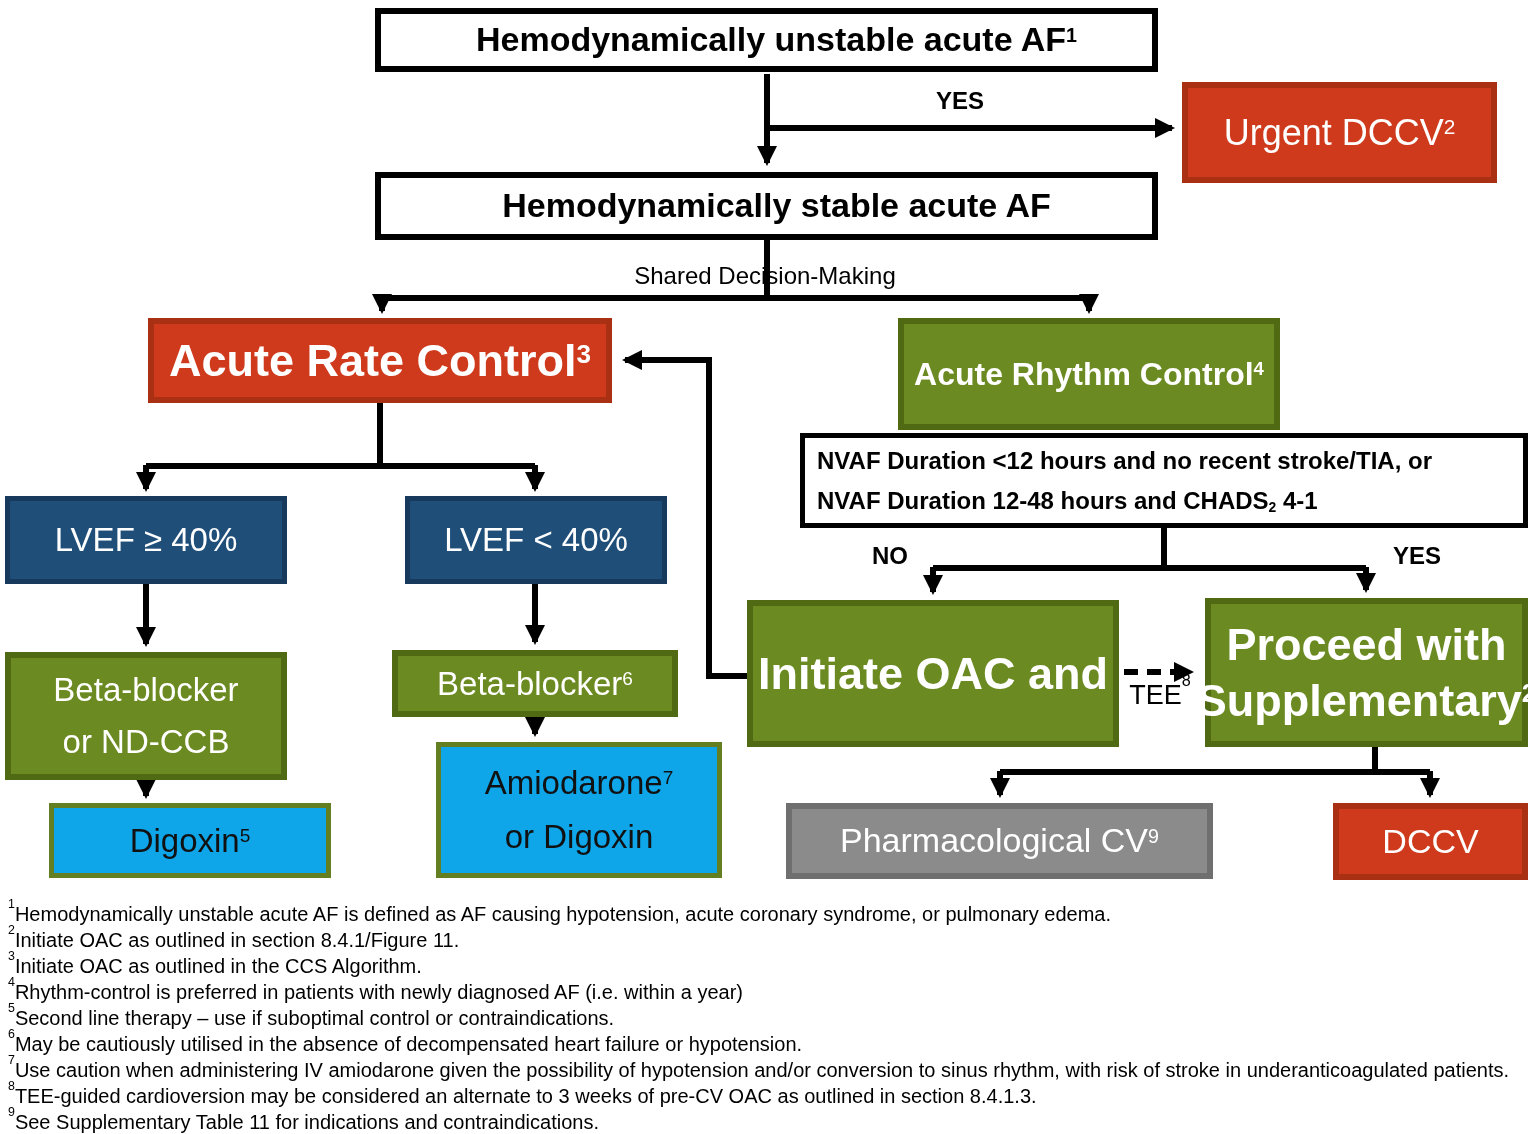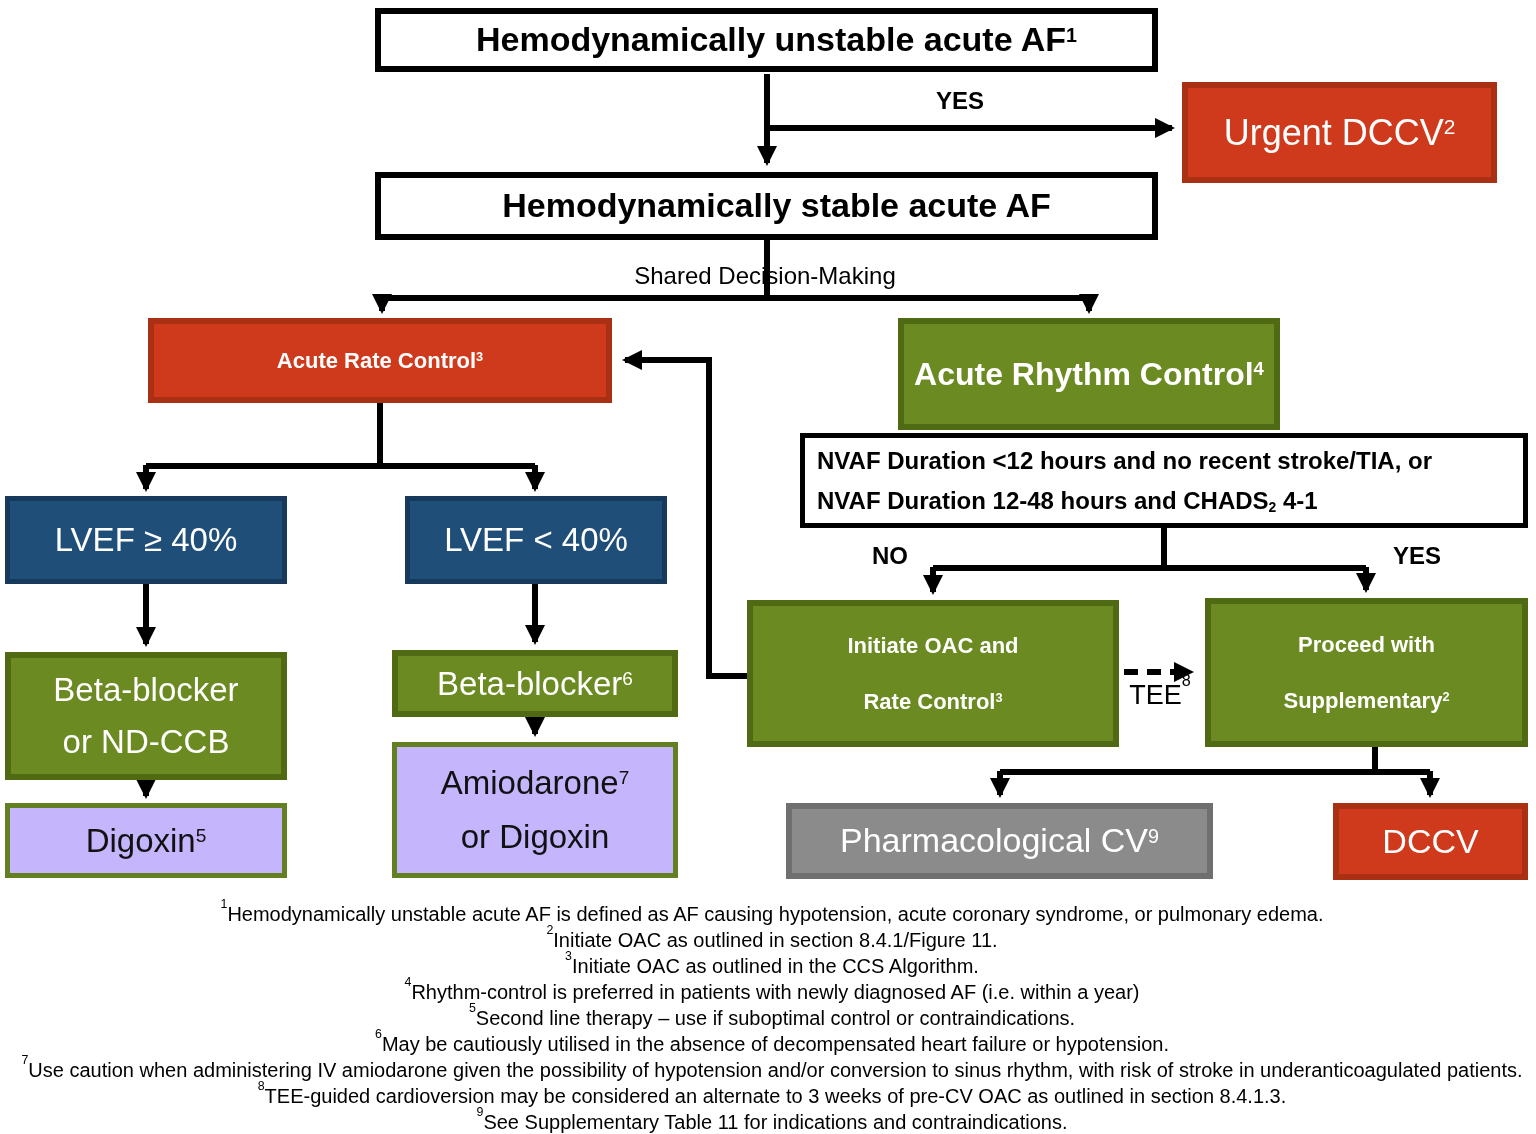--- a/index.html
+++ b/index.html
@@ -10,32 +10,32 @@
   #wires{position:absolute;left:0;top:0;width:1536px;height:1134px;}
   .nd{
     position:absolute;display:flex;flex-direction:column;align-items:center;justify-content:center;
     text-align:center;box-sizing:border-box;line-height:1.15;
   }
   .nd sup{font-size:58%;line-height:0;position:relative;top:-0.5em;vertical-align:baseline;}
   .nd sub{font-size:58%;line-height:0;position:relative;bottom:-0.25em;vertical-align:baseline;}
   .box-white{background:#ffffff;border:6px solid #000000;font-weight:bold;font-size:34px;color:#000;padding-left:20px;}
   .box-red{background:#CF3A1C;border:6px solid #A93012;color:#fff;}
   .box-green{background:#6B8A21;border:6px solid #4F6A12;color:#fff;}
-  .box-lightgreen{background:#c4b5fd;border:5px solid #647F21;color:#111;}
+  .box-lightgreen{background:#0ea5e9;border:5px solid #647F21;color:#111;margin-left:44px;}
   .box-blue{background:#1F4E79;border:5px solid #17395C;color:#fff;}
   .box-gray{background:#8B8B8B;border:6px solid #6F6F6F;color:#fff;}
-  .big-bold{font-weight:bold;font-size:22px;}
+  .big-bold{font-weight:bold;font-size:45px;}
   .lbl{position:absolute;font-weight:bold;font-size:24px;text-align:center;line-height:1.1;}
   .lbl-plain{font-weight:normal;}
   .nvaf{
     align-items:flex-start;text-align:left;font-weight:bold;font-size:24px;line-height:40px;
     padding:0 12px;background:#fff;border:5px solid #000;
   }
   .fnotes{position:absolute;left:8px;top:901px;width:1528px;font-size:20px;line-height:26px;}
-  .fnote{white-space:nowrap;text-align:center;}
+  .fnote{white-space:nowrap;}
   .fnote sup{font-size:62%;line-height:0;position:relative;top:-0.45em;}
 </style>
 </head>
 <body>
 
 <div id="canvas">
 
   <svg id="wires" viewBox="0 0 1536 1134">
     <defs>
       <marker id="ah" viewBox="0 0 10 10" markerWidth="3.4" markerHeight="3.4" refX="8.5" refY="5" orient="auto">
@@ -113,21 +113,20 @@
     <div><span>Beta-blocker</span><sup>6</sup></div>
   </div>
 
   <div class="nd box-lightgreen" style="left:392px;top:742px;width:286px;height:136px;font-size:33px;line-height:54px">
     <div><span>Amiodarone</span><sup>7</sup></div>
     <div>or Digoxin</div>
   </div>
 
   <div class="nd box-green big-bold" style="left:747px;top:600px;width:372px;height:147px;line-height:56px">
     <div>Initiate OAC and</div>
-    <div><span>Rate Control</span><sup>3</sup></div>
   </div>
 
   <div class="nd box-green big-bold" style="left:1205px;top:598px;width:323px;height:149px;line-height:56px">
     <div>Proceed with</div>
     <div><span>Supplementary</span><sup>2</sup></div>
   </div>
 
   <div class="nd box-gray" style="left:786px;top:803px;width:427px;height:76px;font-size:34px">
     <div><span>Pharmacological CV</span><sup>9</sup></div>
   </div>

